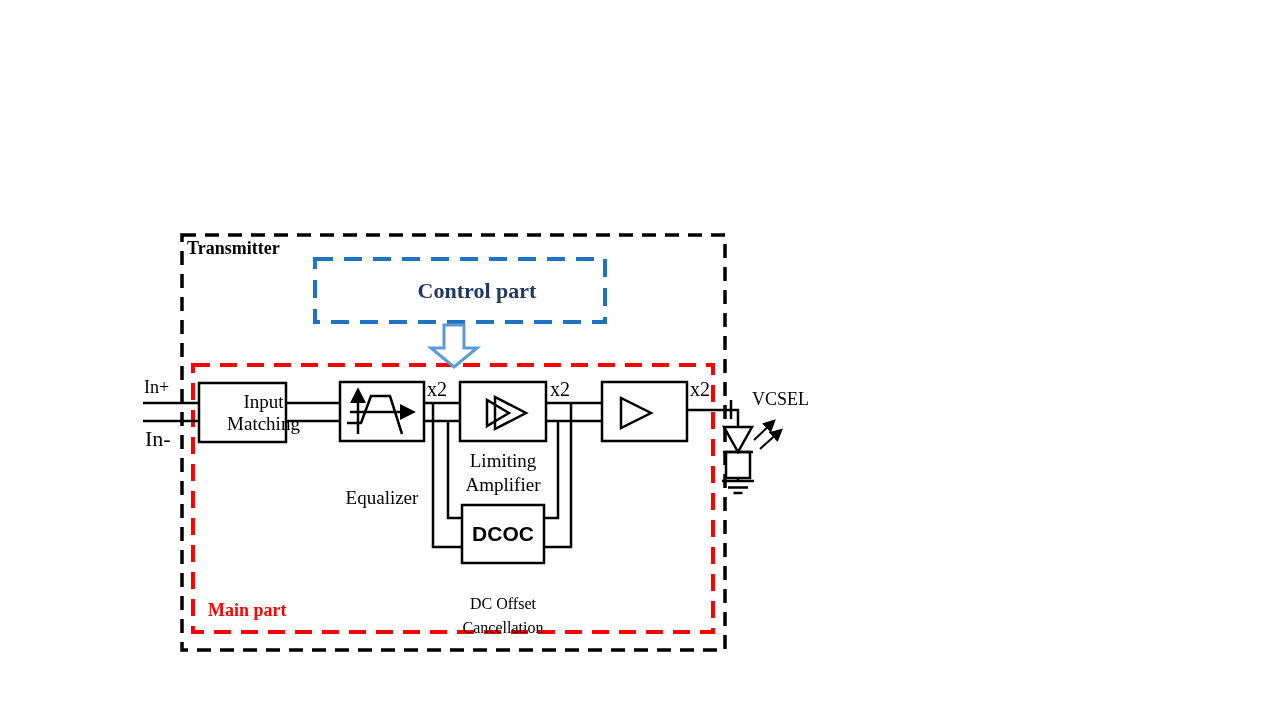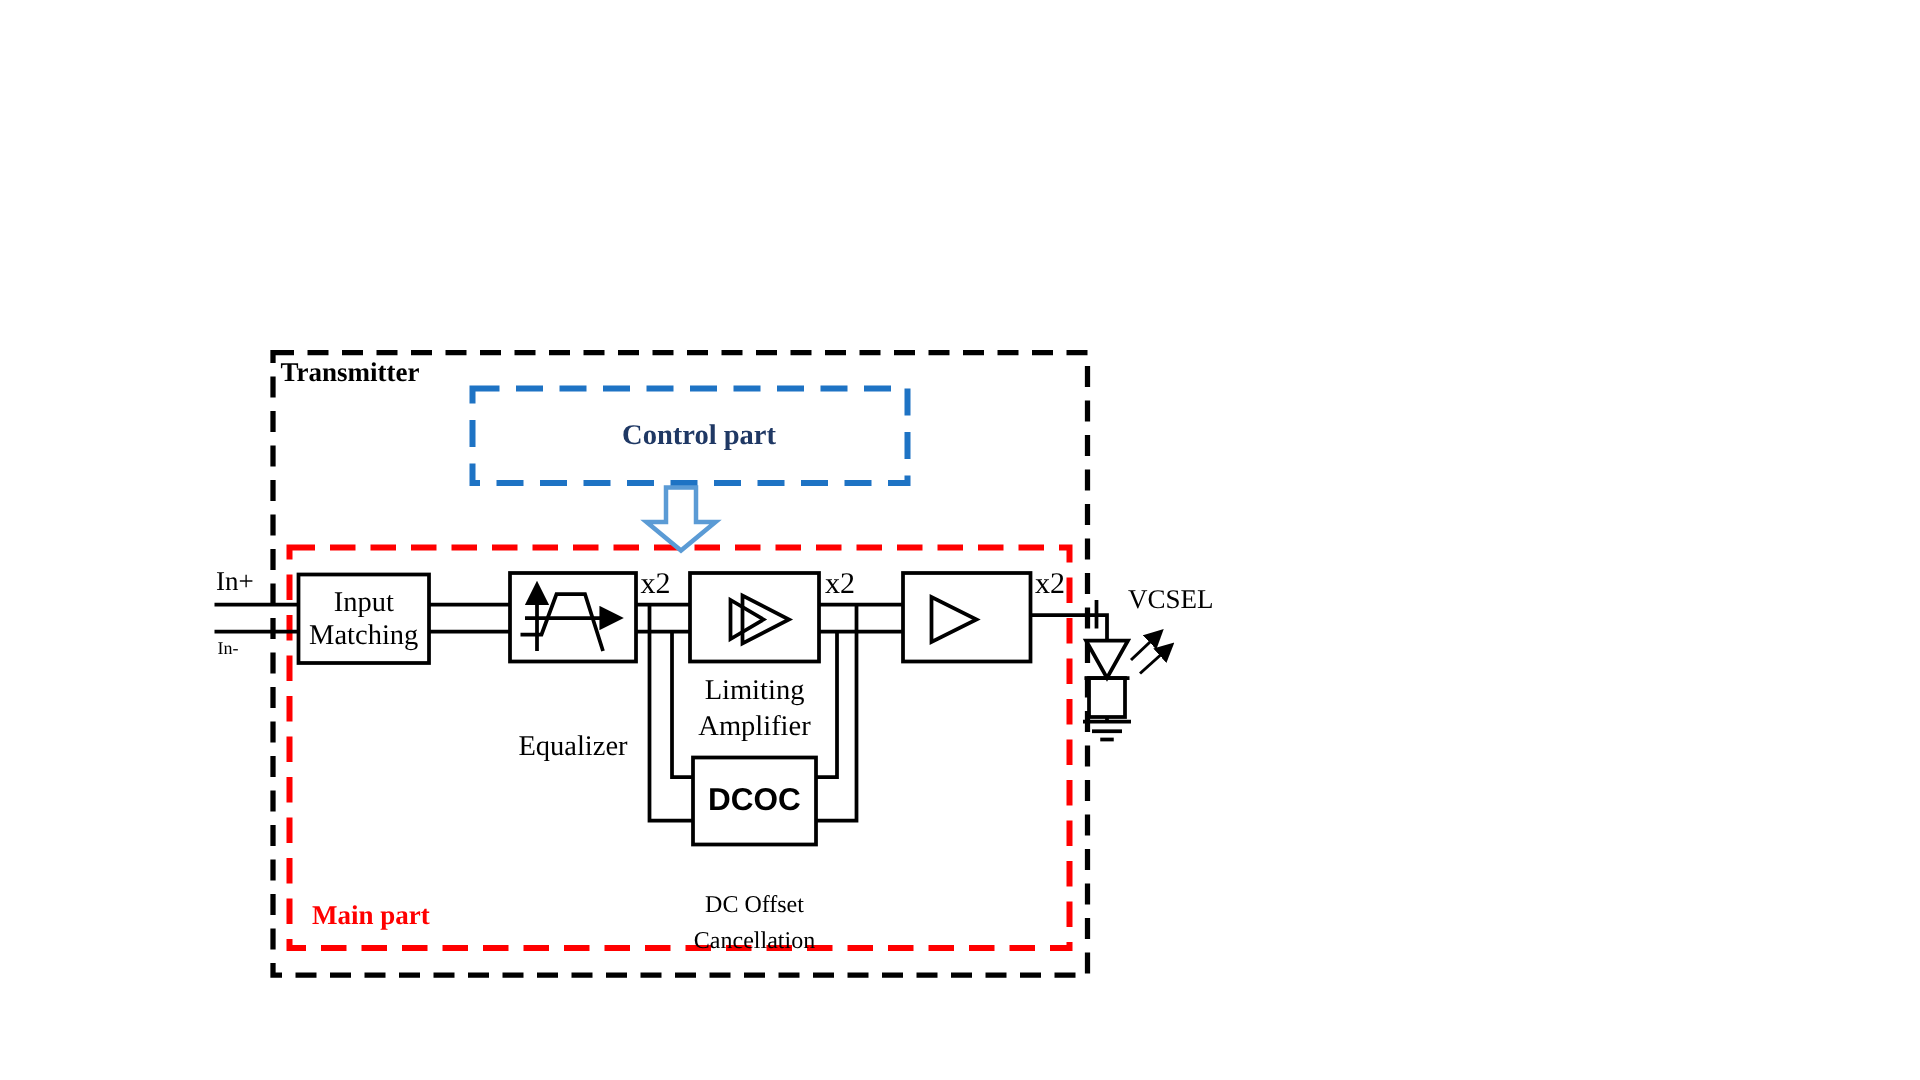--- a/index.html
+++ b/index.html
@@ -9,21 +9,21 @@
   html,body{margin:0;padding:0;background:#fff;}
   .canvas{
     position:relative; width:1280px; height:720px; background:var(--bg);
     font-family:"Liberation Serif", serif; overflow:hidden;
   }
   .layer{position:absolute; left:0; top:0;}
   .lbl{position:absolute; color:var(--ink); white-space:nowrap; line-height:1.15;}
   .bold{font-weight:bold;}
   .center{text-align:center; white-space:normal;}
   .flexc{display:flex; align-items:center; justify-content:center;}
-  .flexcol{display:flex; flex-direction:column; align-items:center; justify-content:center;}
+  .flexcol{display:flex; flex-direction:column; align-items:center; justify-content:center;padding-left:21px;}
   .navy{color:var(--navy);}
   .redtxt{color:var(--red);}
   .sans{font-family:"Liberation Sans", sans-serif;}
 
   .wire{stroke:var(--ink); stroke-width:2.5; fill:none;}
   .blk{fill:var(--bg); stroke:var(--ink); stroke-width:2.5;}
   .icon{stroke:var(--ink); stroke-width:2.5; fill:none;}
   .dash-black{fill:none; stroke:var(--ink); stroke-width:3.5; stroke-dasharray:14 9;}
   .dash-red{fill:none; stroke:var(--red); stroke-width:4; stroke-dasharray:17 10;}
   .dash-blue{fill:none; stroke:var(--blue); stroke-width:4; stroke-dasharray:18 11;}
@@ -96,26 +96,26 @@
       </g>
       <g>
         <path class="la" d="M754,440 L773,422"></path>
         <path class="la" d="M760,449 L780,431"></path>
       </g>
     </g>
   </svg>
 
   <div class="lbl bold" style="left:187px; top:238px; font-size:18px;">Transmitter</div>
 
-  <div class="lbl bold navy flexc" style="left:321px; top:259px; width:290px; height:63px; font-size:19px;">Control part</div>
+  <div class="lbl bold navy flexc" style="left:332px; top:259px; width:290px; height:63px; font-size:22px;">Control part</div>
 
   <div class="lbl bold redtxt" style="left:208px; top:600px; font-size:18px;">Main part</div>
 
   <div class="lbl" style="left:144px; top:377px; font-size:18px;">In+</div>
-  <div class="lbl" style="left:145px; top:426px; font-size:12px;">In-</div>
+  <div class="lbl" style="left:145px; top:426px; font-size:22px;">In-</div>
 
   <div class="lbl flexcol" style="left:199px; top:383px; width:87px; height:59px; font-size:19px;">
     <span>Input</span>
     <span>Matching</span>
   </div>
 
   <div class="lbl center" style="left:330px; top:443px; width:104px; font-size:19px;margin-top:44px;">Equalizer</div>
 
   <div class="lbl center" style="left:446px; top:449px; width:114px; font-size:19px; line-height:24px;">
     <span style="display:block">Limiting</span>

